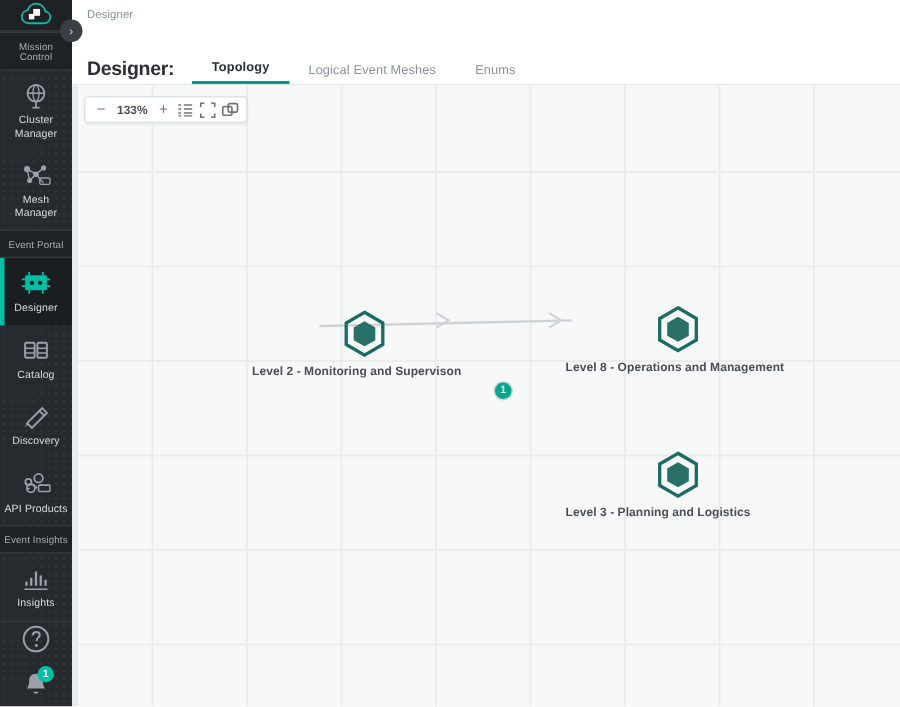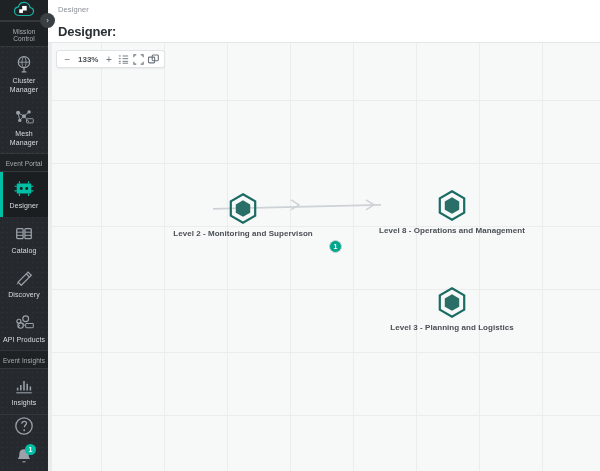--- a/index.html
+++ b/index.html
@@ -76,21 +76,21 @@
     font-size: 7px; font-weight: bold;
     display: flex; align-items: center; justify-content: center;
     line-height: 1;
   }
 
   
   .main { flex: 1 1 auto; height: 471px; display: flex; flex-direction: column;
           background: #ffffff; position: relative; }
   .header { padding: 5px 0 0 10px; background: #ffffff; }
   .breadcrumb { font-size: 7.5px; color: #8a9096; letter-spacing: .1px; }
-  .title-row { display: flex; align-items: flex-end; margin-top: 6px; height: 22px; }
+  .title-row { display: flex; align-items: flex-end; margin-top: 20px; height: 22px; }
   .page-title {
     font-size: 13px; font-weight: bold; color: #2b2f33;
     letter-spacing: -.2px; padding-bottom: 3px;
   }
   .tabs { display: flex; align-items: flex-end; margin-left: 12px; gap: 0; }
   .tab {
     font-size: 8.5px; color: #8b9197; padding: 0 13px 5px 13px;
     white-space: nowrap; letter-spacing: .1px;
   }
   .tab.active { color: #2b2f33; font-weight: bold; border-bottom: 2px solid #009b8e; }
@@ -123,21 +123,21 @@
     min-width: 15px; height: 16px; color: #6f767d; font-size: 10px;
   }
   .tb-zoom { font-size: 8px; color: #4c5257; padding: 0 3px; font-weight: bold; }
   .tb-ico { width: 13px; height: 13px; }
 
   
   .node { position: absolute; width: 0; height: 0; }
   .node-hex { position: absolute; left: -17px; top: -17px; width: 34px; height: 34px; }
   .node-label {
     position: absolute; top: 20px; left: -75px; width: 150px;
-    text-align: center; font-size: 8px; line-height: 10px;
+    font-size: 8px; line-height: 10px;
     font-weight: bold; color: #4a4f55; letter-spacing: .05px;
   }
   .edge-badge {
     position: absolute; width: 13px; height: 13px; border-radius: 50%;
     background: #00a78e; color: #ffffff; font-size: 7px; font-weight: bold;
     display: flex; align-items: center; justify-content: center;
     border: 1.5px solid #cfd4d8;
     z-index: 6;
   }
   svg.edges { position: absolute; left: 0; top: 0; width: 100%; height: 100%; }
@@ -253,20 +253,25 @@
       </div>
     </div>
   </div>
 
   <div class="main">
 
     <div class="header">
       <div class="breadcrumb">Designer</div>
       <div class="title-row">
         <div class="page-title">Designer:</div>
+        <div class="tabs">
+          <div class="tab active">Topology</div>
+          <div class="tab">Logical Event Meshes</div>
+          <div class="tab">Enums</div>
+        </div>
       </div>
     </div>
     <div class="header-rule"></div>
 
     <div class="canvas">
 
       <div class="toolbar">
         <div class="tb-btn">−</div>
         <div class="tb-btn tb-zoom">133%</div>
         <div class="tb-btn">+</div>

